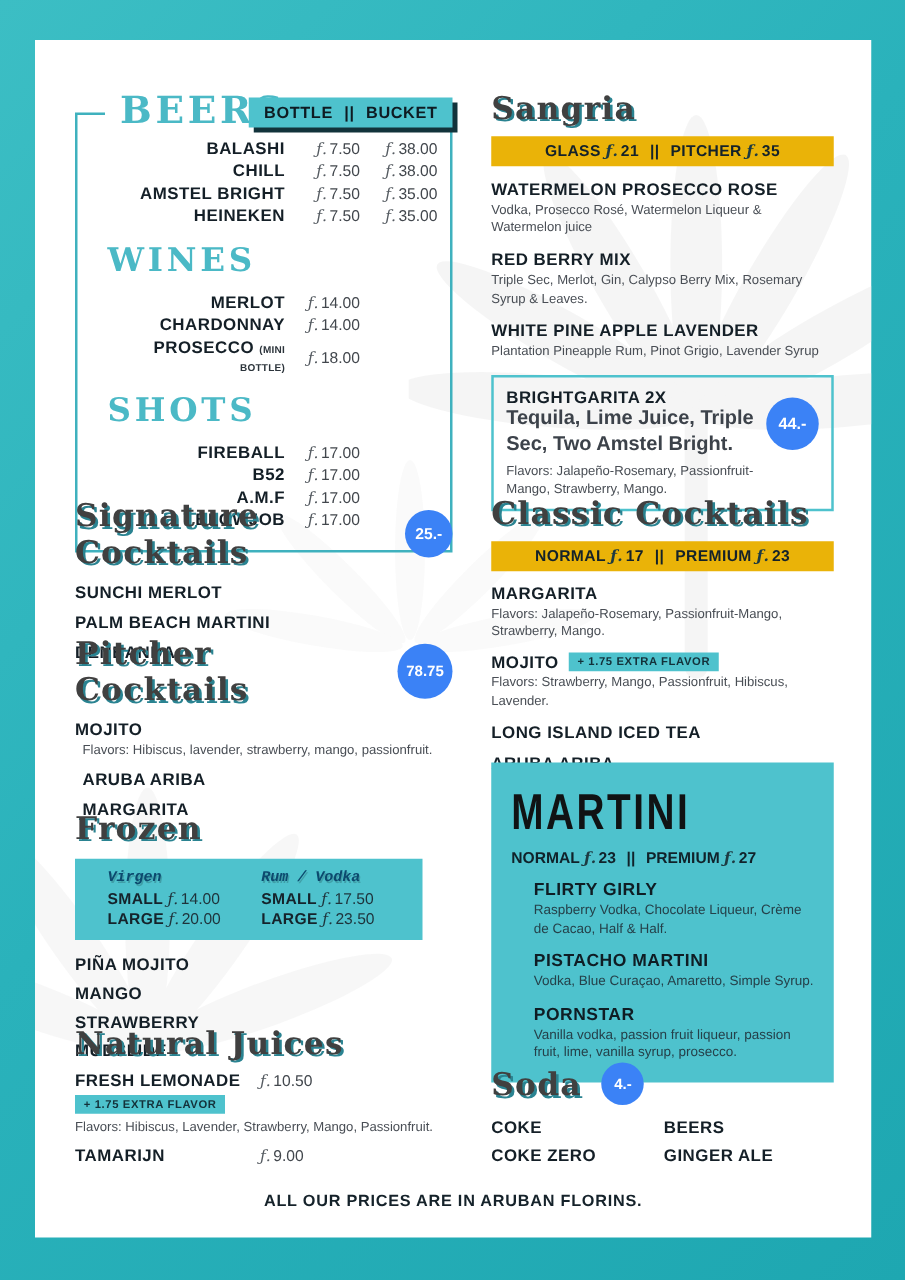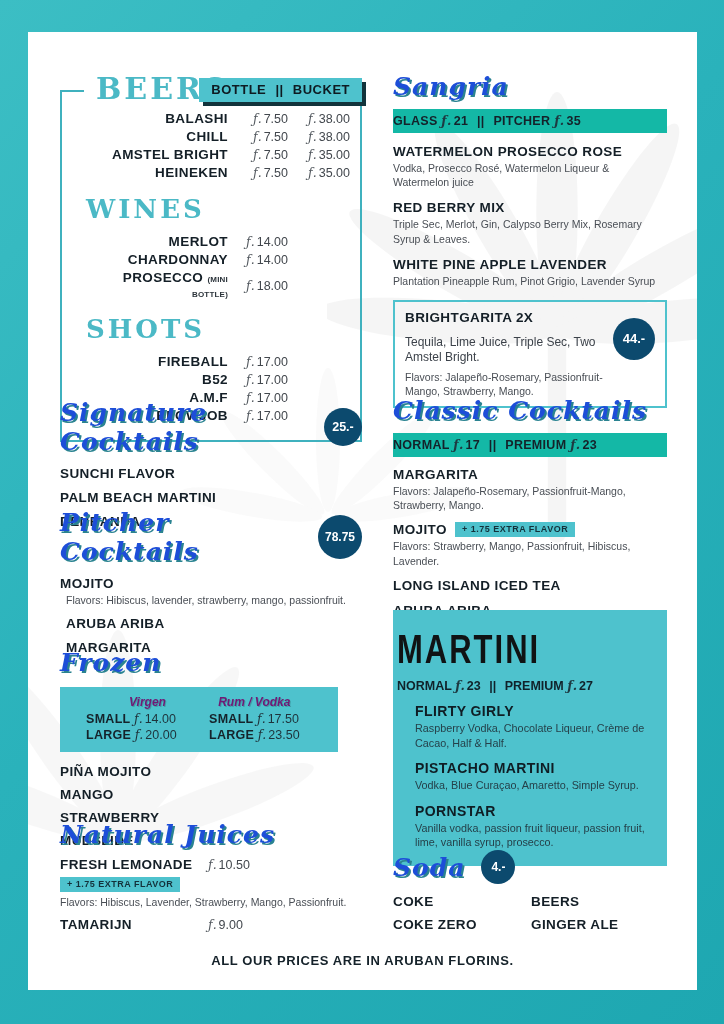--- a/index.html
+++ b/index.html
@@ -17,31 +17,31 @@
   .palm-1 { right:-90px; top:60px; width:460px; height:460px; opacity:.5; }
   .palm-2 { left:-110px; bottom:-40px; width:400px; height:400px; opacity:.45; }
   .palm-3 { left:150px; top:330px; width:300px; height:300px; opacity:.35; }
 
   .col { position:absolute; }
   .col-left  { left:32px;  top:0; width:302px; }
   .col-right { left:365px; top:0; width:274px; }
 
   
   .serif-title { font-family:"DejaVu Serif", serif; font-weight:bold; color:#4bb9c6; letter-spacing:3px; font-size:27px; }
-  .script-title { font-family:"DejaVu Serif", serif; font-style:italic; font-weight:bold; color:#1d4ed8;
+  .script-title { font-family:"DejaVu Serif", serif; font-weight:bold; color:#404040;
                   text-shadow:2px 2px 0 #2a8391; letter-spacing:1px; font-size:25px; }
   .item-name { font-weight:bold; font-size:13.5px; color:#141f27; letter-spacing:.4px; }
   .desc { font-size:10.5px; line-height:1.35; color:#494e55; margin-top:2px; }
   .price { font-size:12.5px; color:#42474d; white-space:nowrap; }
   .florin { font-family:"DejaVu Serif", serif; font-style:italic; font-size:12.5px; margin-right:2px; color:#555b61; }
-  .price-bar { background:#14b8a6; text-align:left; font-weight:bold; font-size:12.5px; color:#14222a;
+  .price-bar { background:#eab308; text-align:center; font-weight:bold; font-size:12.5px; color:#14222a;
                padding:4px 0 5px; letter-spacing:.3px; }
   .price-bar .florin { color:#1d3a42; }
   .sep { font-weight:bold; padding:0 5px; }
-  .badge { background:#0c4a6e; border-radius:50%; color:#fff; font-weight:bold;
+  .badge { background:#3b82f6; border-radius:50%; color:#fff; font-weight:bold;
            display:flex; align-items:center; justify-content:center; flex:none; }
   .flavor-tag { background:#4ec2cd; color:#13313a; font-weight:bold; font-size:9px;
                 padding:2px 7px 3px; letter-spacing:.5px; display:inline-block; vertical-align:2px; }
 
   
   .section-beers { position:absolute; top:58px; left:0; width:302px; }
   .beers-box { border:2px solid #3fb1be; position:relative; padding:16px 10px 14px 28px; }
   .beers-title { position:absolute; top:-21px; left:22px; background:#fff; padding:0 12px; font-size:30px; }
   .bottle-box { position:absolute; top:-14px; right:-2px; background:#4ec2cd;
                 box-shadow:4px 4px 0 #12333b; color:#0e1b22; font-weight:bold; font-size:13px;
@@ -57,46 +57,46 @@
   .section-signature .badge { width:38px; height:38px; font-size:12.5px; }
   .plain-item { margin:9px 0; }
 
   .section-pitcher { position:absolute; top:476px; left:0; }
   .section-pitcher .badge { width:44px; height:44px; font-size:12px; }
   .indent { padding-left:6px; }
 
   .section-frozen { position:absolute; top:616px; left:0; width:302px; }
   .frozen-box { background:#4ec2cd; margin-top:10px; padding:8px 8px 10px 26px; display:flex; width:278px; }
   .fz-col-1 { width:123px; }
-  .fz-head { font-family:Liberation Sans, sans-serif; font-style:italic; font-weight:bold; font-size:12px;
-             color:#701a75; text-shadow:1px 1px 0 rgba(0,0,0,.18); margin-bottom:2px;text-align:center; }
+  .fz-head { font-family:Liberation Mono, monospace; font-style:italic; font-weight:bold; font-size:12px;
+             color:#0c4a6e; text-shadow:1px 1px 0 rgba(0,0,0,.18); margin-bottom:2px; }
   .fz-row { font-size:12.5px; color:#15232b; margin-top:1px; }
   .fz-row b { letter-spacing:.3px; }
   .fz-row .florin, .fz-price { color:#1e333b; }
   .frozen-items { margin-top:12px; }
   .frozen-items .plain-item { margin:8px 0; }
 
   .section-juices { position:absolute; top:788px; left:0; width:302px; }
   .juice-row { display:flex; align-items:baseline; margin-top:8px; }
   .juice-name { width:148px; }
 
   
   .section-sangria { position:absolute; top:40px; left:0; width:274px; }
   .r-item { margin-top:11px; }
   .featured-box { border:2px solid #4ec2cd; margin-top:12px; padding:8px 56px 8px 10px; position:relative; }
   .featured-box .badge { position:absolute; right:10px; top:16px; width:42px; height:42px; font-size:13px; }
-  .featured-desc { font-size:12px; color:#3c424a; line-height:1.3; margin-top:10px; }
+  .featured-desc { font-size:16px; color:#3c424a; line-height:1.3; margin-top:0;font-weight:bold; }
   .featured-flavors { font-size:10.5px; color:#494e55; line-height:1.3; margin-top:5px; }
 
   .section-classic { position:absolute; top:364px; left:0; width:274px; }
   .classic-items .r-item { margin-top:10px; }
   .name-tag-row { display:flex; align-items:center; gap:8px; }
 
   .section-martini { position:absolute; top:578px; left:0; width:274px; }
-  .martini-panel { background:#4ec2cd; padding:14px 4px 16px; }
+  .martini-panel { background:#4ec2cd; padding:14px 16px 16px; }
   .martini-title { font-weight:bold; font-size:31px; letter-spacing:2px; color:#101314;
                    display:inline-block; transform:scaleY(1.3); transform-origin:left center; margin:8px 0 2px; }
   .martini-bar { font-weight:bold; font-size:12.5px; color:#10222a; margin:8px 0 4px; }
   .martini-bar .florin { color:#1d3a42; }
   .martini-item { padding-left:18px; margin-top:10px; }
   .martini-item .item-name { font-size:14px; color:#0f1d24; }
   .martini-item .desc { color:#25414a; font-size:10.8px; }
 
   .section-soda { position:absolute; top:818px; left:0; width:274px; }
   .section-soda .badge { width:34px; height:34px; font-size:12px; }
@@ -212,21 +212,21 @@
           <span></span>
         </div>
       </div>
     </div>
 
     <div class="section-signature">
       <div class="heading-row">
         <span class="script-title">Signature Cocktails</span>
         <span class="badge">25.-</span>
       </div>
-      <div class="plain-item item-name">SUNCHI FLAVOR</div>
+      <div class="plain-item item-name">SUNCHI MERLOT</div>
       <div class="plain-item item-name">PALM BEACH MARTINI</div>
       <div class="plain-item item-name">DENBANDA</div>
     </div>
 
     <div class="section-pitcher">
       <div class="heading-row">
         <span class="script-title">Pitcher Cocktails</span>
         <span class="badge">78.75</span>
       </div>
       <div>

